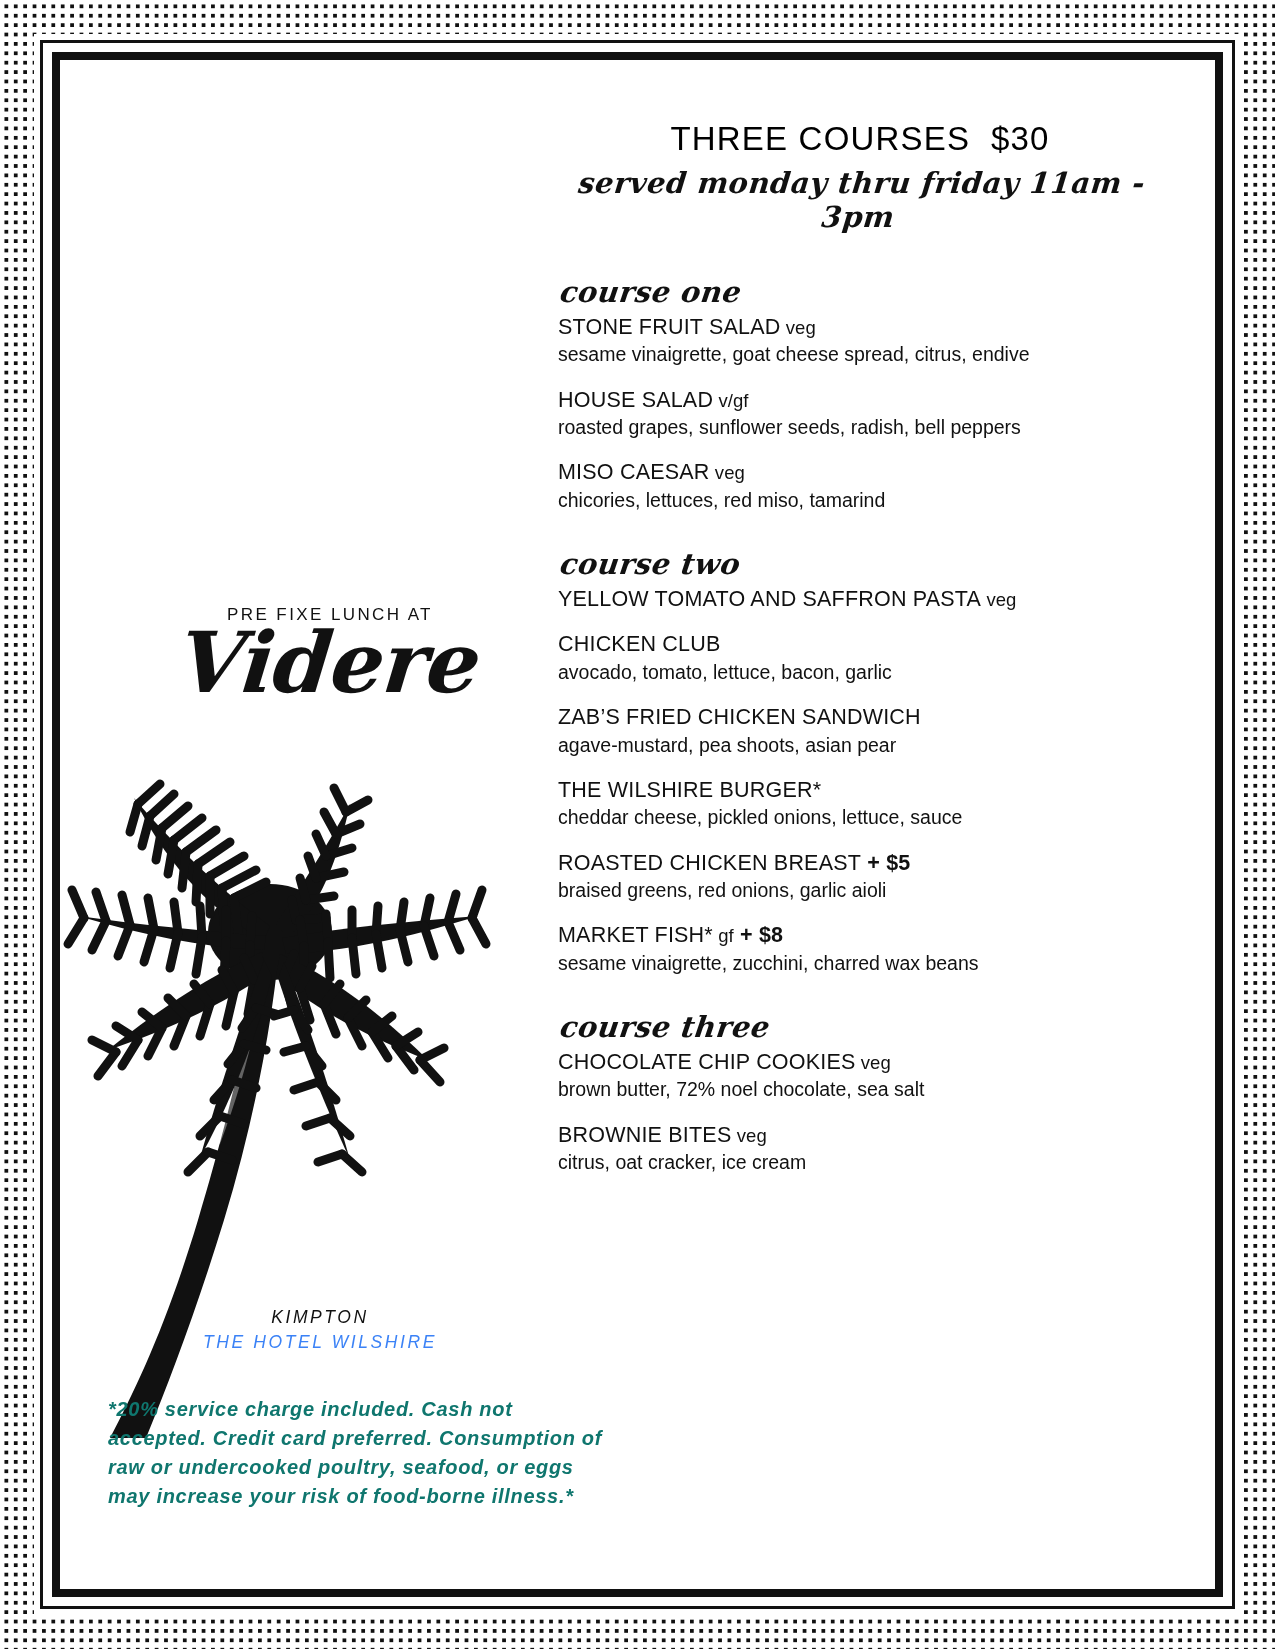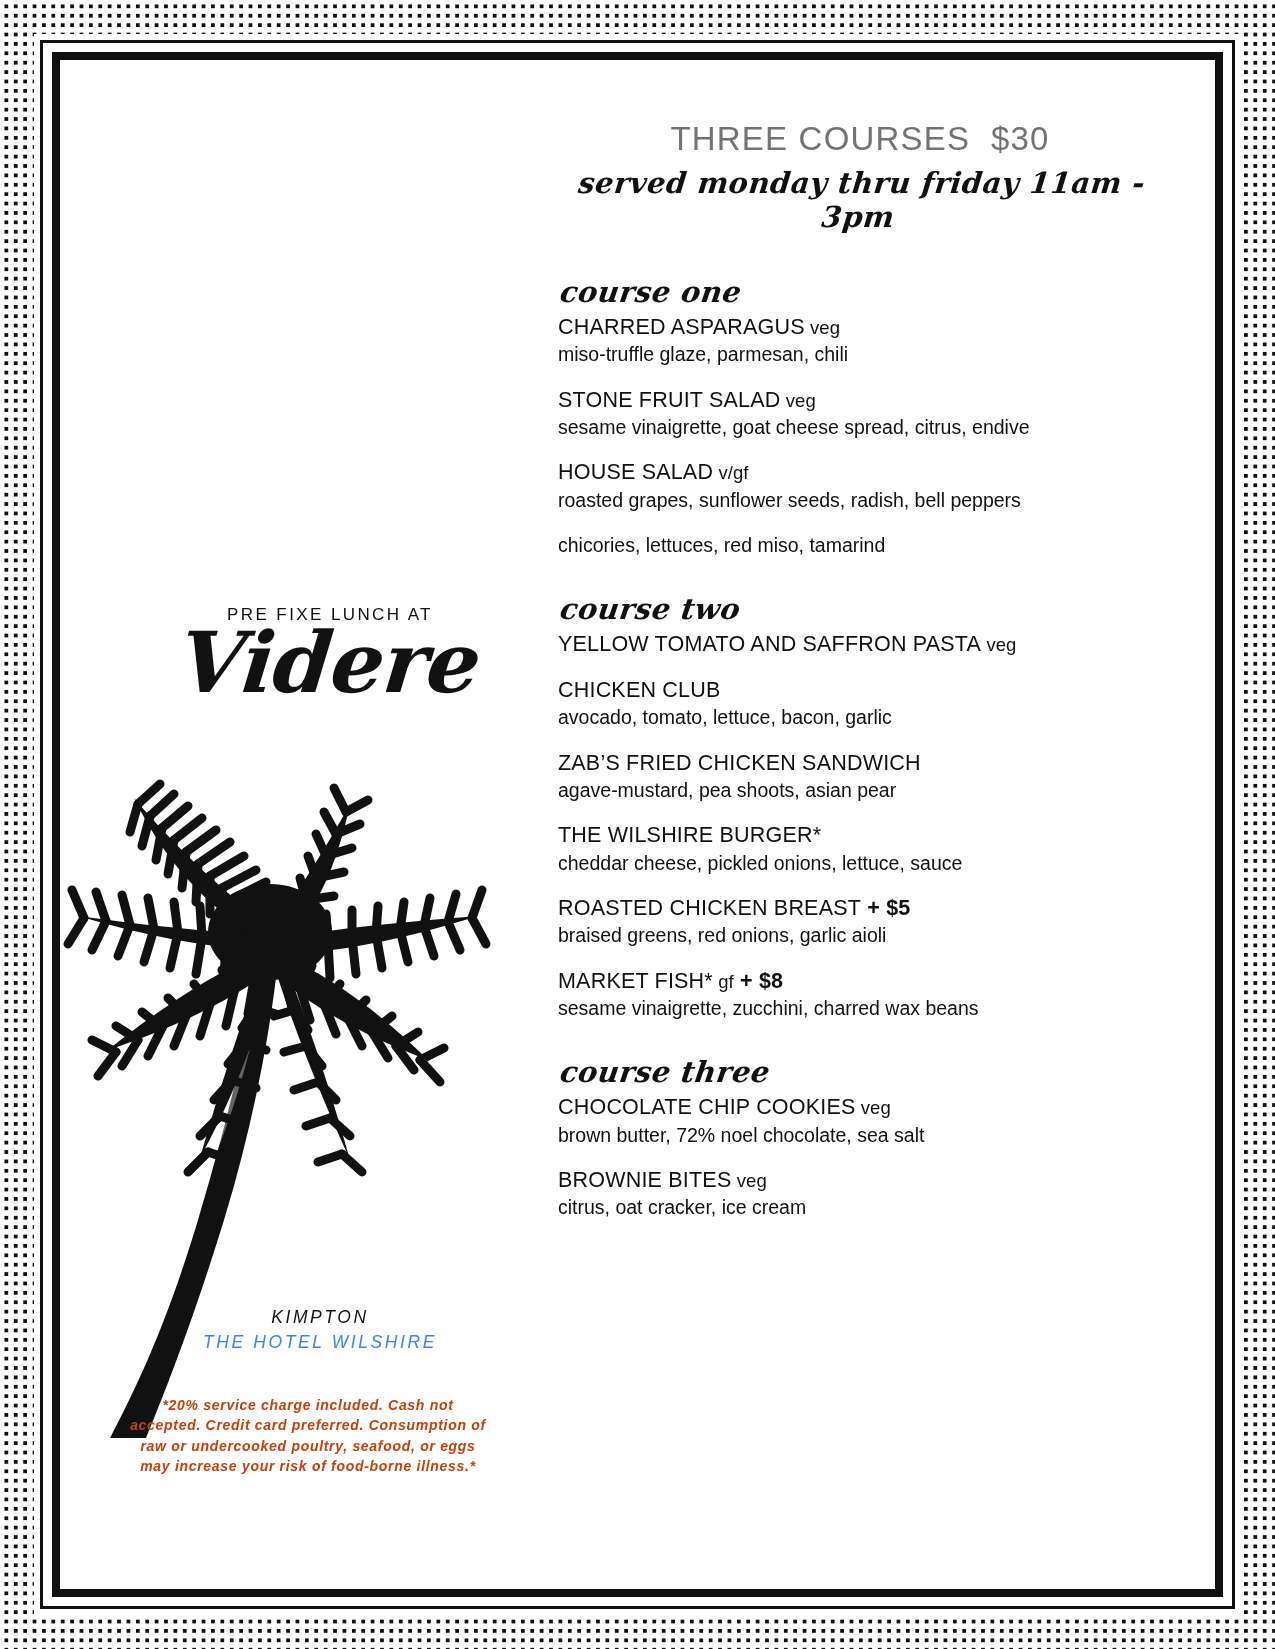--- a/index.html
+++ b/index.html
@@ -84,21 +84,21 @@
     left: 480px;
     top: 60px;
     width: 640px;
     text-align: center;
   }
   .header-title {
     font-size: 33px;
     letter-spacing: 1.2px;
     font-weight: 400;
     white-space: pre;
-    color: #737373;
+    color: #000000;
   }
   .header-sub {
     margin-top: 8px;
     font-family: "DejaVu Serif", serif;
     font-style: italic;
     font-size: 29px;
     font-weight: 700;
     letter-spacing: 0.5px;
     transform: skewX(-6deg);
     color: #111;
@@ -211,26 +211,26 @@
     letter-spacing: 2.6px;
     color: #3b82f6;
   }
 
   .disclaimer {
     position: absolute;
     left: 48px;
     top: 1335px;
     width: 400px;
     text-align: center;
-    font-size: 14px;
+    font-size: 20px;
     font-weight: 700;
     font-style: italic;
     letter-spacing: 0.7px;
     line-height: 1.45;
-    color: #c2410c;
+    color: #0f766e;
   }
   .disclaimer div { white-space: nowrap; }
 </style>
 </head>
 <body>
 
 <div class="page">
 
   <div class="border-checks"></div>
   <div class="border-gap"></div>
@@ -322,32 +322,29 @@
         <div>raw or undercooked poultry, seafood, or eggs</div>
         <div>may increase your risk of food-borne illness.*</div>
       </div>
 
     </div>
 
     <div class="menu" id="menu-root">
         <div class="course">
           <div class="course-title">course one</div>
           <div class="item">
-            <div class="item-name"><span>CHARRED ASPARAGUS</span><span class="tag"> veg</span></div>
-            <div class="item-desc">miso-truffle glaze, parmesan, chili</div>
-          </div>
-          <div class="item">
             <div class="item-name"><span>STONE FRUIT SALAD</span><span class="tag"> veg</span></div>
             <div class="item-desc">sesame vinaigrette, goat cheese spread, citrus, endive</div>
           </div>
           <div class="item">
             <div class="item-name"><span>HOUSE SALAD</span><span class="tag"> v/gf</span></div>
             <div class="item-desc">roasted grapes, sunflower seeds, radish, bell peppers</div>
           </div>
           <div class="item">
+            <div class="item-name"><span>MISO CAESAR</span><span class="tag"> veg</span></div>
             <div class="item-desc">chicories, lettuces, red miso, tamarind</div>
           </div>
         </div>
         <div class="course">
           <div class="course-title">course two</div>
           <div class="item">
             <div class="item-name"><span>YELLOW TOMATO AND SAFFRON PASTA</span><span class="tag"> veg</span></div>
           </div>
           <div class="item">
             <div class="item-name"><span>CHICKEN CLUB</span></div>

